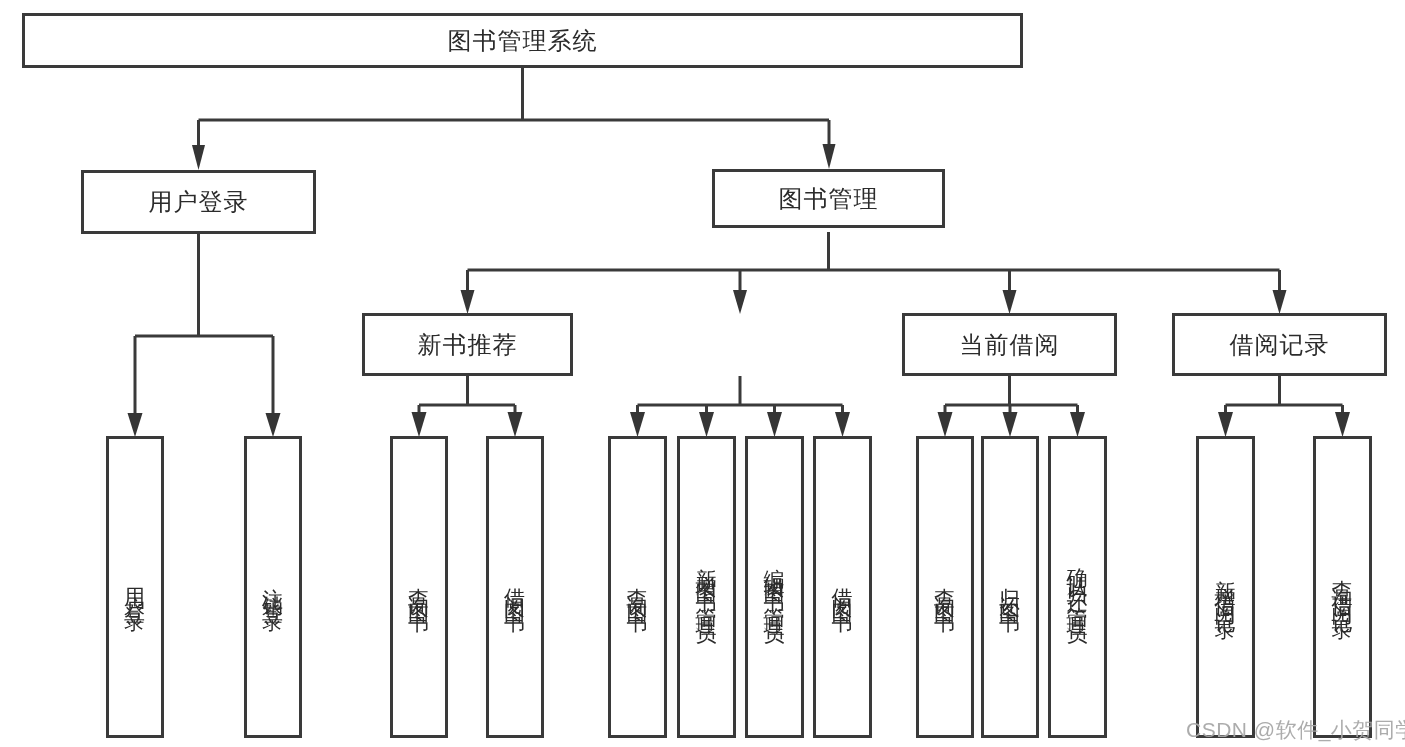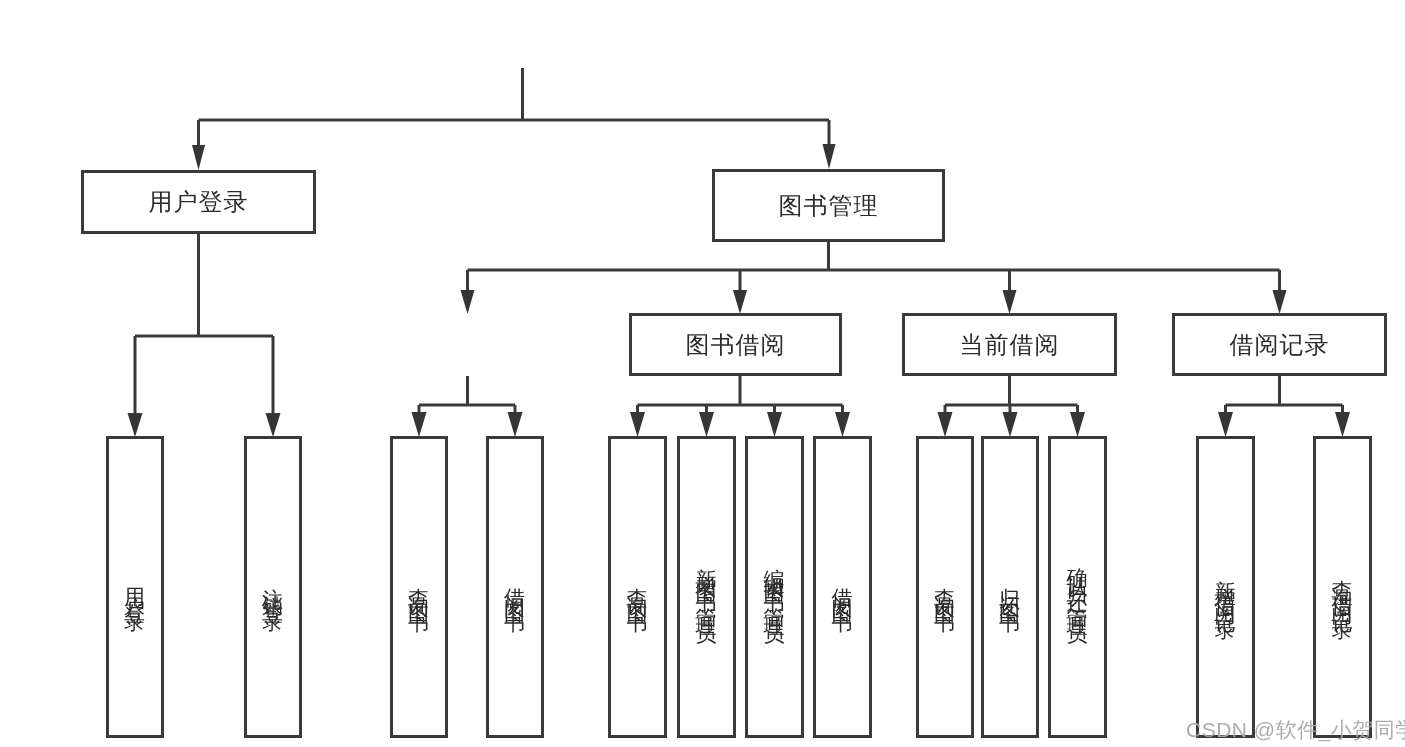--- a/index.html
+++ b/index.html
@@ -112,30 +112,33 @@
 
       <polygon points="937.5,412 952.5,412 945,437"></polygon>
       <polygon points="1002.5,412 1017.5,412 1010,437"></polygon>
       <polygon points="1070,412 1085,412 1077.5,437"></polygon>
 
       <polygon points="1218,412 1233,412 1225.5,437"></polygon>
       <polygon points="1335,412 1350,412 1342.5,437"></polygon>
     </g>
   </svg>
 
+  <div class="box hbox" style="left:22px;top:13px;width:1001px;height:55px;">
+    <span>图书管理系统</span>
+  </div>
 
   <div class="box hbox" style="left:81px;top:170px;width:235px;height:64px;">
     <span>用户登录</span>
   </div>
-  <div class="box hbox" style="left:712px;top:169px;width:233px;height:73px;">
+  <div class="box hbox" style="left:712px;top:169px;width:233px;height:59px;">
     <span>图书管理</span>
   </div>
 
-  <div class="box hbox" style="left:629px;top:313px;width:213px;height:63px;">
-    <span>图书借阅</span>
+  <div class="box hbox" style="left:362px;top:313px;width:211px;height:63px;">
+    <span>新书推荐</span>
   </div>
   <div class="box hbox" style="left:902px;top:313px;width:215px;height:63px;align-items:center;">
     <span>当前借阅</span>
   </div>
   <div class="box hbox" style="left:1172px;top:313px;width:215px;height:63px;">
     <span>借阅记录</span>
   </div>
 
   <div class="box vbox" style="left:106px;top:436px;width:58px;height:302px;">
     <span class="vtext">用户登录</span>

